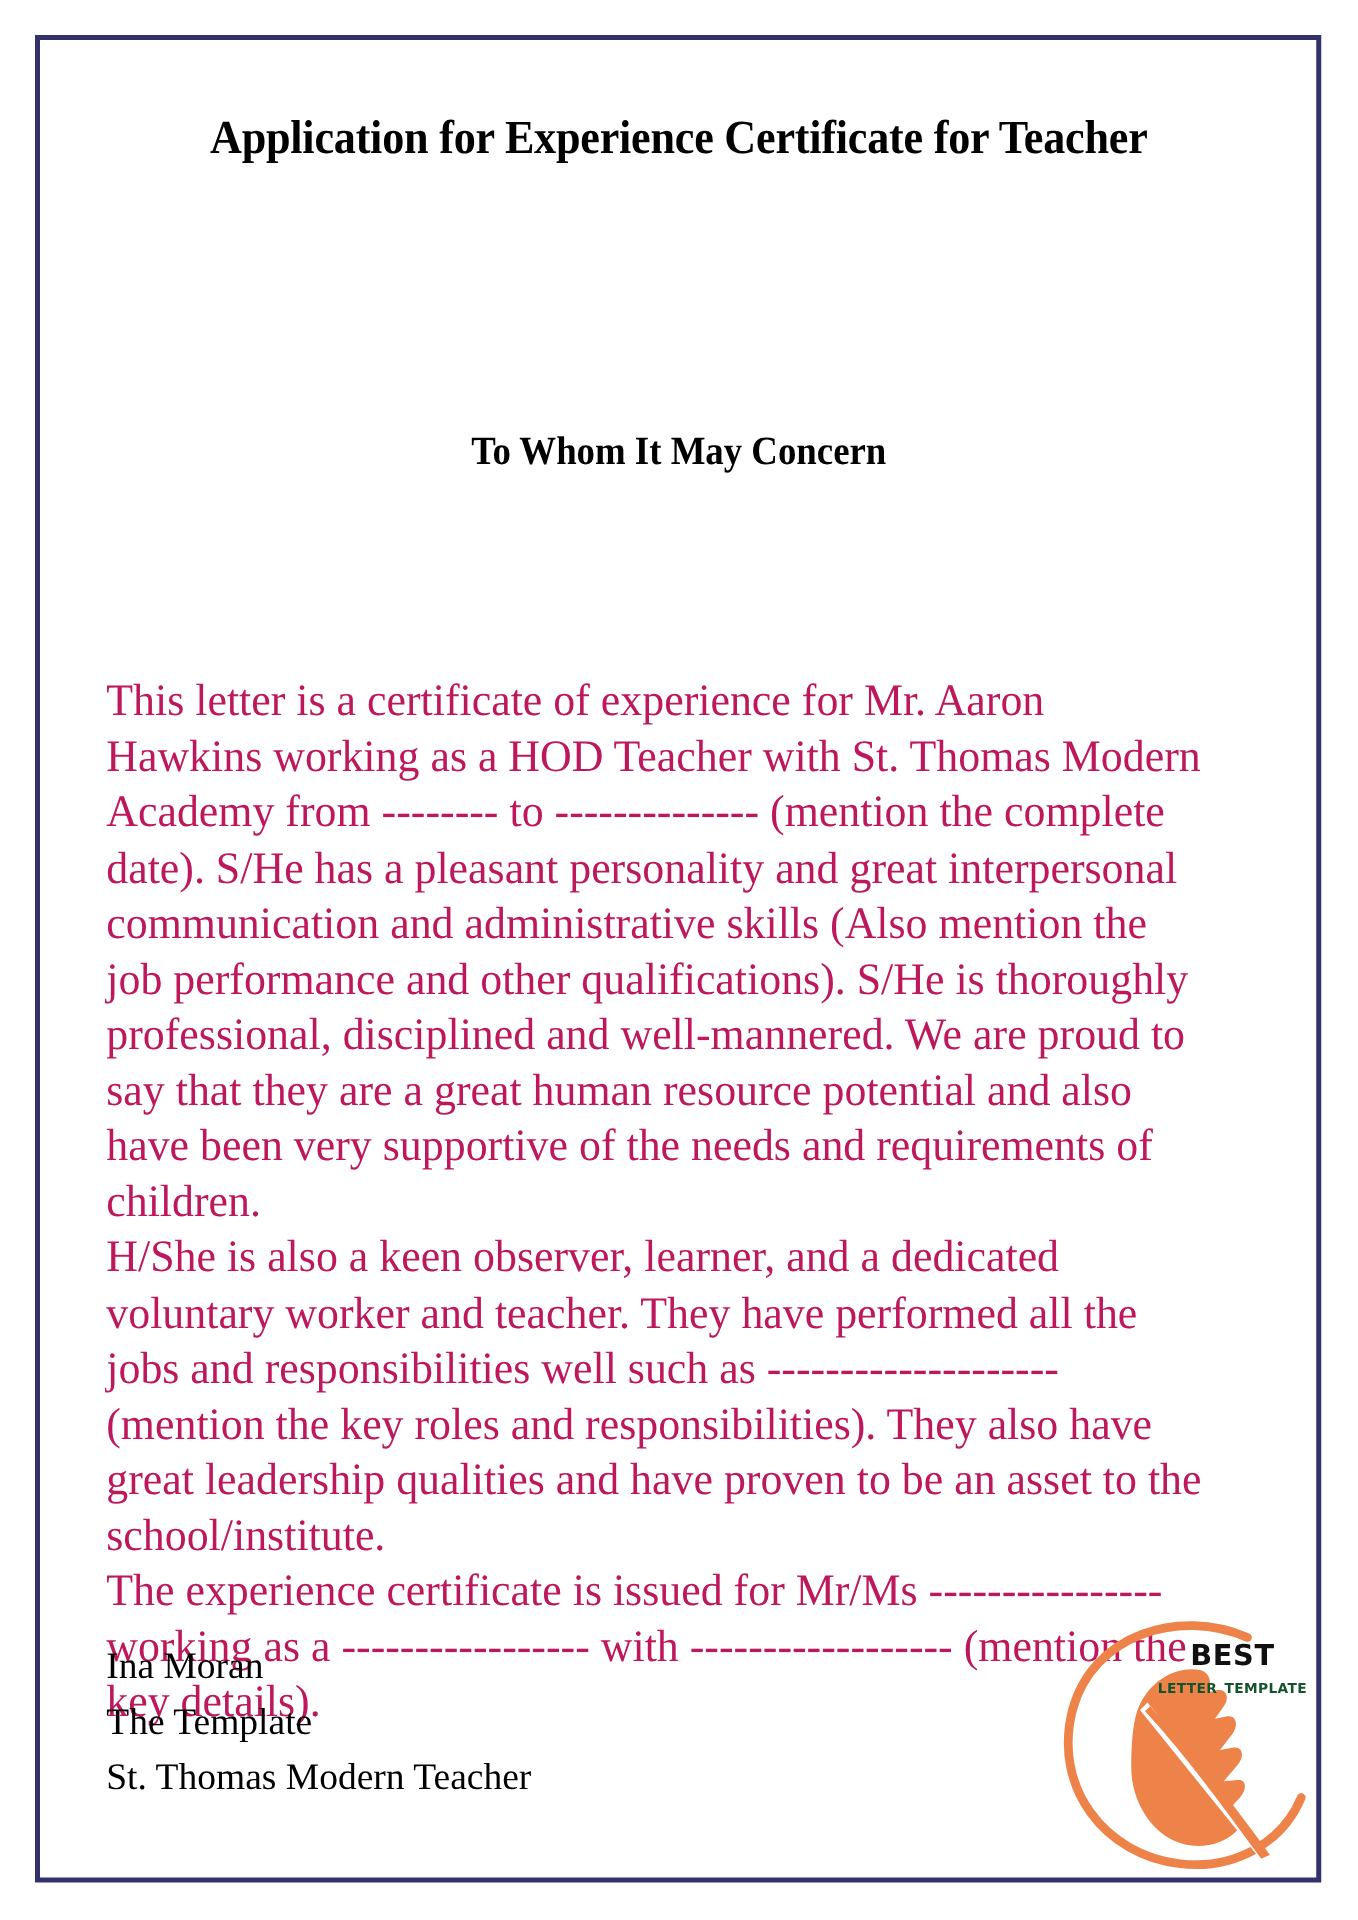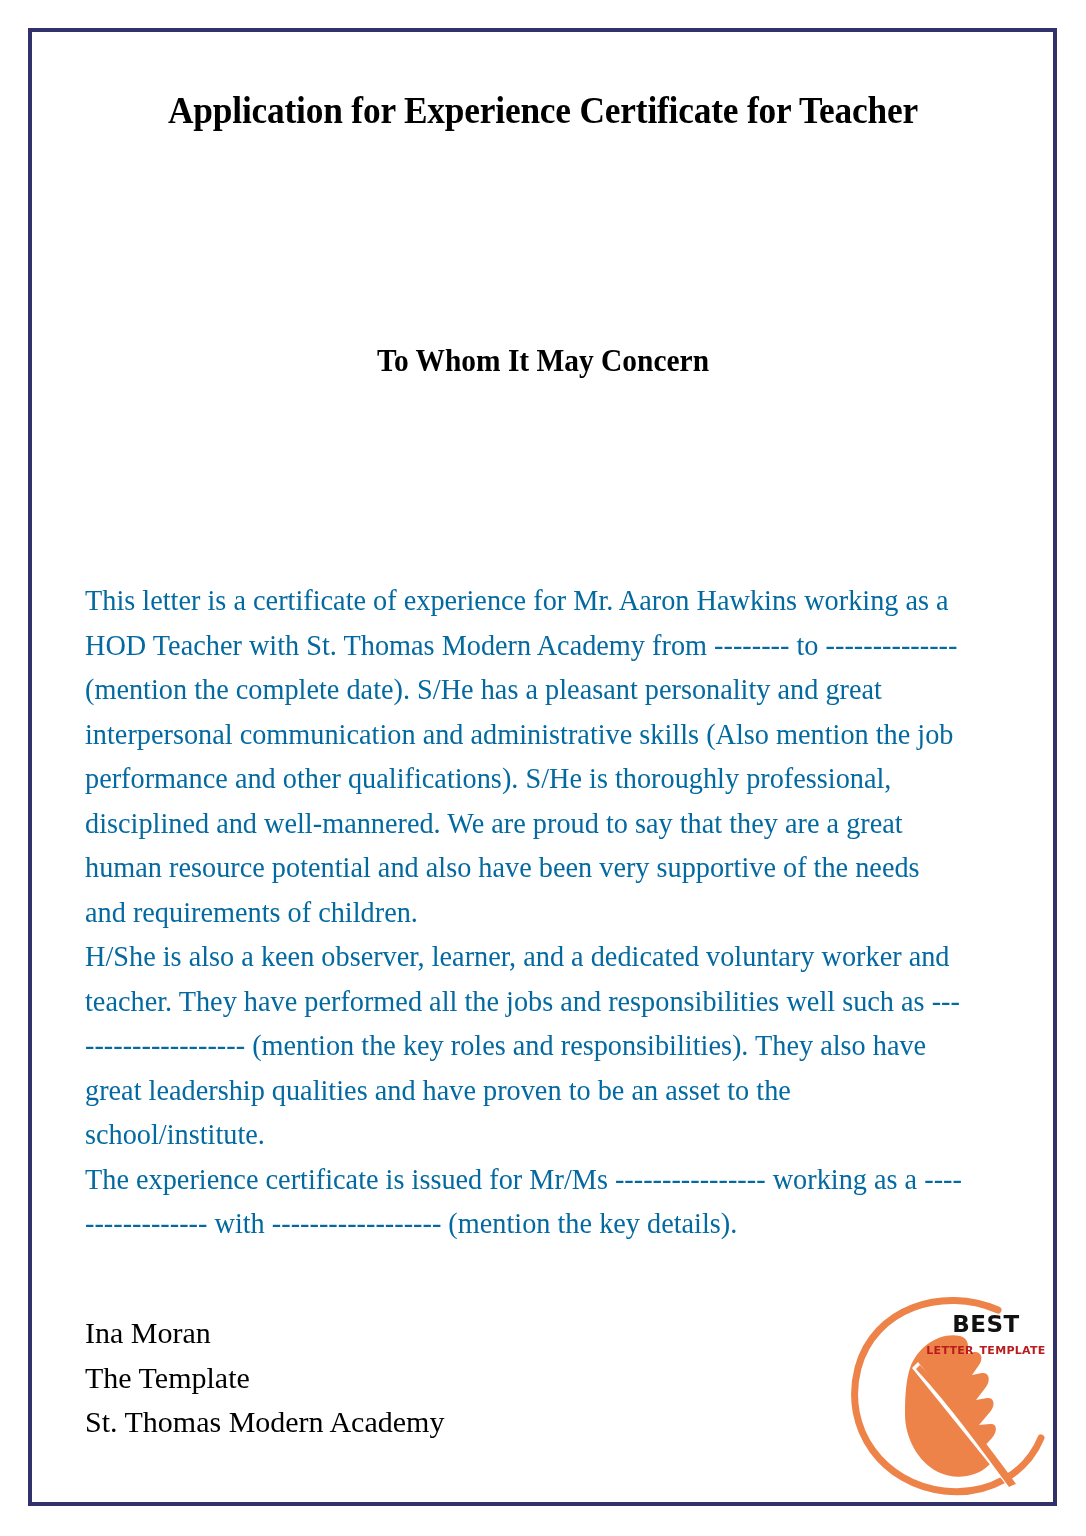--- a/index.html
+++ b/index.html
@@ -78,25 +78,25 @@
     color: #000000;
     font-family: "Liberation Serif", "DejaVu Serif", serif;
     transform: scaleX(0.92);
     transform-origin: center center;
     white-space: nowrap;
   }
 
   .body-block {
     position: absolute;
     left: 85px;
-    top: 578px;
+    top: 538px;
     width: 900px;
-    font-size: 29px;
+    font-size: 36px;
     line-height: 44.5px;
-    color: #0369a1;
+    color: #be185d;
     font-family: "Liberation Serif", "DejaVu Serif", serif;
   }
   .body-para {
     margin: 0;
     padding: 0;
     text-align: left;
     transform: scaleX(0.975);
     transform-origin: left center;
   }
 
@@ -147,21 +147,21 @@
   }
   .logo-word-best::first-letter { font-size: 33px; }
   .logo-word-sub {
     display: block;
     margin-top: 3px;
     font-family: "DejaVu Sans", "Liberation Sans", sans-serif;
     font-weight: bold;
     font-size: 15.5px;
     line-height: 17px;
     letter-spacing: 0.3px;
-    color: #b91c1c;
+    color: #14532d;
     font-variant: small-caps;
     text-transform: lowercase;
   }
 </style>
 </head>
 <body>
 
 <div class="page">
 
   <div class="page-frame">
@@ -176,21 +176,21 @@
 
     <div class="body-block">
       <p class="body-para">This letter is a certificate of experience for Mr. Aaron Hawkins working as a HOD Teacher with St. Thomas Modern Academy from -------- to -------------- (mention the complete date). S/He has a pleasant personality and great interpersonal communication and administrative skills (Also mention the job performance and other qualifications). S/He is thoroughly professional, disciplined and well-mannered. We are proud to say that they are a great human resource potential and also have been very supportive of the needs and requirements of children.</p>
       <p class="body-para">H/She is also a keen observer, learner, and a dedicated voluntary worker and teacher. They have performed all the jobs and responsibilities well such as -------------------- (mention the key roles and responsibilities). They also have great leadership qualities and have proven to be an asset to the school/institute.</p>
       <p class="body-para">The experience certificate is issued for Mr/Ms ---------------- working as a ----------------- with ------------------ (mention the key details).</p>
     </div>
 
     <div class="signature-block">
       <span class="signature-line">Ina Moran</span>
       <span class="signature-line">The Template</span>
-      <span class="signature-line">St. Thomas Modern Academy</span>
+      <span class="signature-line">St. Thomas Modern Teacher</span>
     </div>
 
     <div class="logo">
       <svg class="logo-mark" viewBox="0 0 205 215" xmlns="http://www.w3.org/2000/svg">
         <path d="M150 22 C 95 -2, 26 20, 10 80 C -6 142, 36 196, 96 203 C 140 208, 178 186, 193 150" fill="none" stroke="#EE8349" stroke-width="7" stroke-linecap="round"></path>
         <g>
           <path d="M62 80
                    C 70 58, 92 44, 112 48
                    C 120 50, 122 58, 118 66
                    L 126 64

